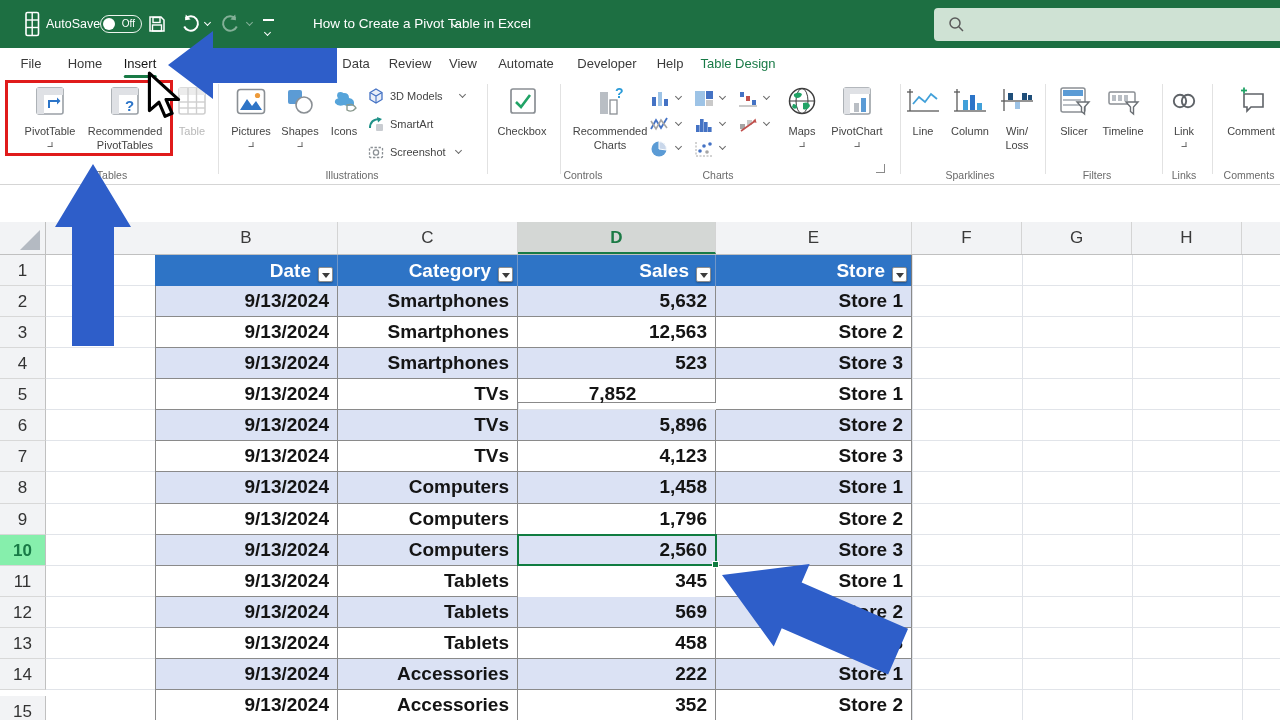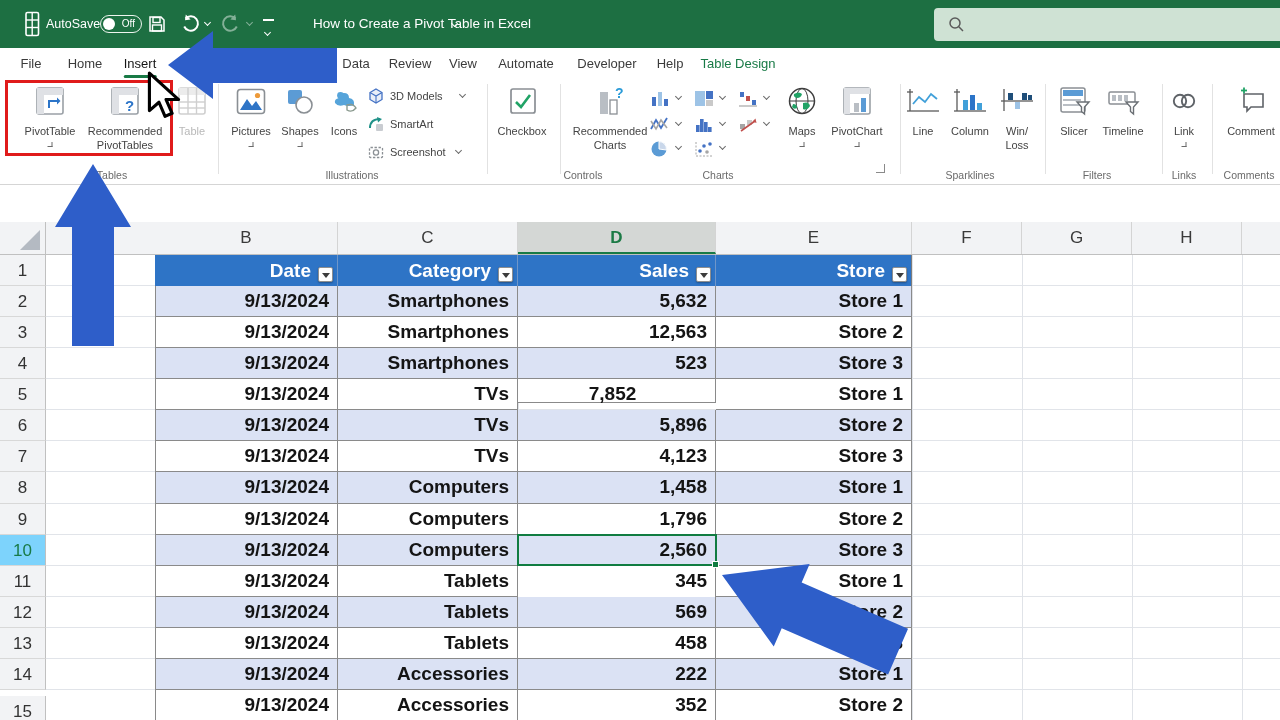--- a/index.html
+++ b/index.html
@@ -64,21 +64,21 @@
        border-bottom:1px solid #c0c0c0;}
   #corner{position:absolute;left:0;top:222px;width:46px;height:33px;background:#f2f3f5;
        border-right:1px solid #c0c0c0;border-bottom:1px solid #c0c0c0;}
   #corner .tri{position:absolute;right:5px;bottom:4px;width:0;height:0;
        border-left:20px solid transparent;border-bottom:20px solid #b4bac2;}
   .clcell{position:absolute;top:0;height:32px;line-height:32px;text-align:center;font-size:17px;
        color:#3a3a3a;border-right:1px solid #d4d4d4;}
   .clcell.sel{background:#d4d7d5;color:#1b7a45;border-bottom:2px solid #187a46;font-weight:700;}
   .rn{position:absolute;left:0;width:46px;background:#f2f3f5;border-right:1px solid #c0c0c0;
        border-bottom:1px solid #d8d8d8;text-align:center;font-size:17px;color:#333;}
-  .rn.sel{background:#7dd3fc;color:#187a46;font-weight:400;}
+  .rn.sel{background:#86efac;color:#187a46;font-weight:700;}
   #gridarea{position:absolute;left:46px;top:255px;width:1234px;height:465px;
        background:repeating-linear-gradient(to bottom,transparent 0,transparent 30.07px,#e1e4e9 30.07px,#e1e4e9 31.07px);}
   .vln{position:absolute;top:255px;height:465px;width:1px;background:#e0e3e8;}
 
   
   .thc{position:absolute;background:#2e74c6;color:#fff;font-size:19px;font-weight:700;text-align:right;
        padding-right:26px;line-height:31px;border-right:1px solid #6f96c9;}
   .thc.last{border-right:1px solid #7c7c7c;}
   .filterbtn{position:absolute;right:4px;bottom:4px;width:15px;height:15px;background:#fff;
        border:1px solid #8f8f8f;border-radius:2px;box-shadow:0 1px 2px rgba(0,0,0,.3);}

